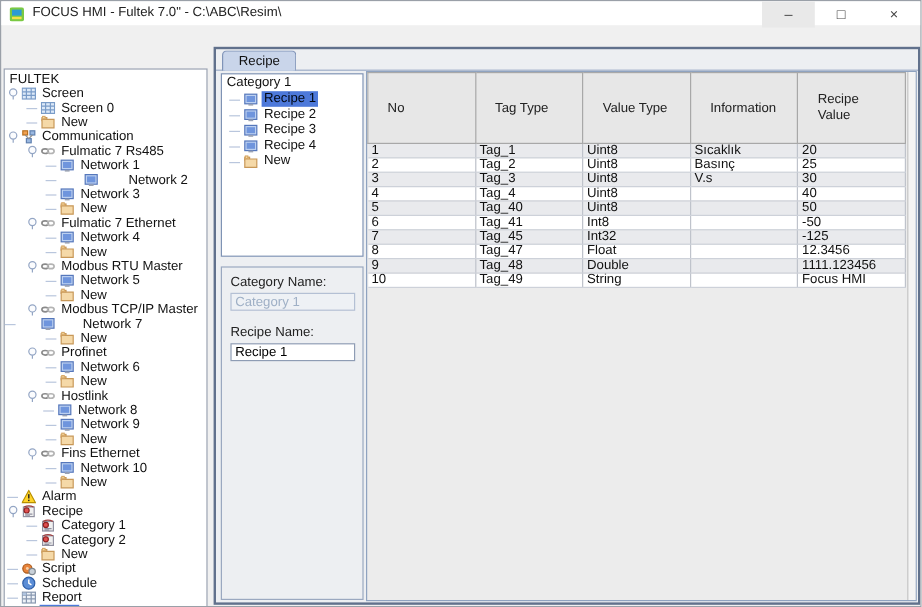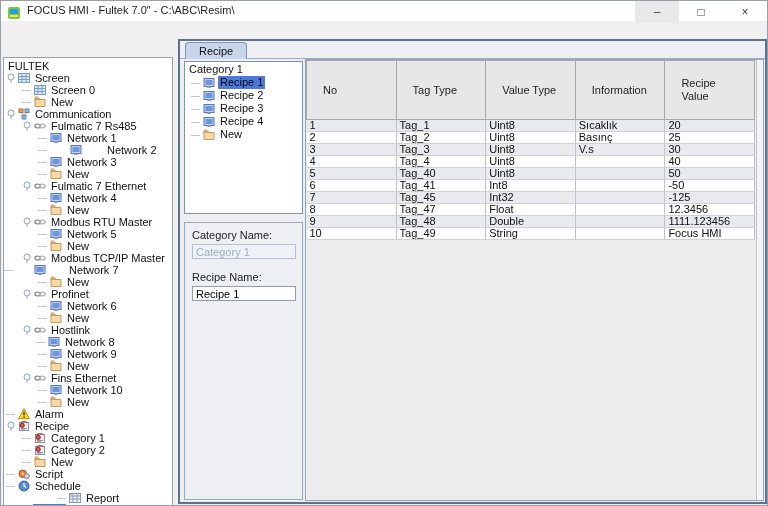--- a/index.html
+++ b/index.html
@@ -517,21 +517,21 @@
       <div class="trow" style="padding-left: 2px;">
         <span class="conn"></span>
         <span class="ticon">
           <svg viewBox="0 0 12 12" width="12" height="12">
             <circle cx="6" cy="6" r="5" fill="#5b8dd6" stroke="#2f5fa8"></circle>
             <path d="M6 3v3l2.2 1.4" stroke="#fff" stroke-width="1.2" fill="none"></path>
           </svg>
         </span>
         <span class="tlabel">Schedule</span>
       </div>
-      <div class="trow" style="padding-left: 2px; justify-content: center;">
+      <div class="trow" style="padding-left: 2px;">
         <span class="conn"></span>
         <span class="ticon">
           <svg viewBox="0 0 12 12" width="12" height="12">
             <rect x="0.5" y="1.5" width="11" height="9" fill="#eef2f8" stroke="#8898b0"></rect>
             <path d="M0.5 4h11M4 1.5v9M8 1.5v9M0.5 7h11" stroke="#8898b0" fill="none"></path>
             <rect x="1" y="2" width="3" height="2" fill="#b0c4e0"></rect>
           </svg>
         </span>
         <span class="tlabel">Report</span>
       </div>

